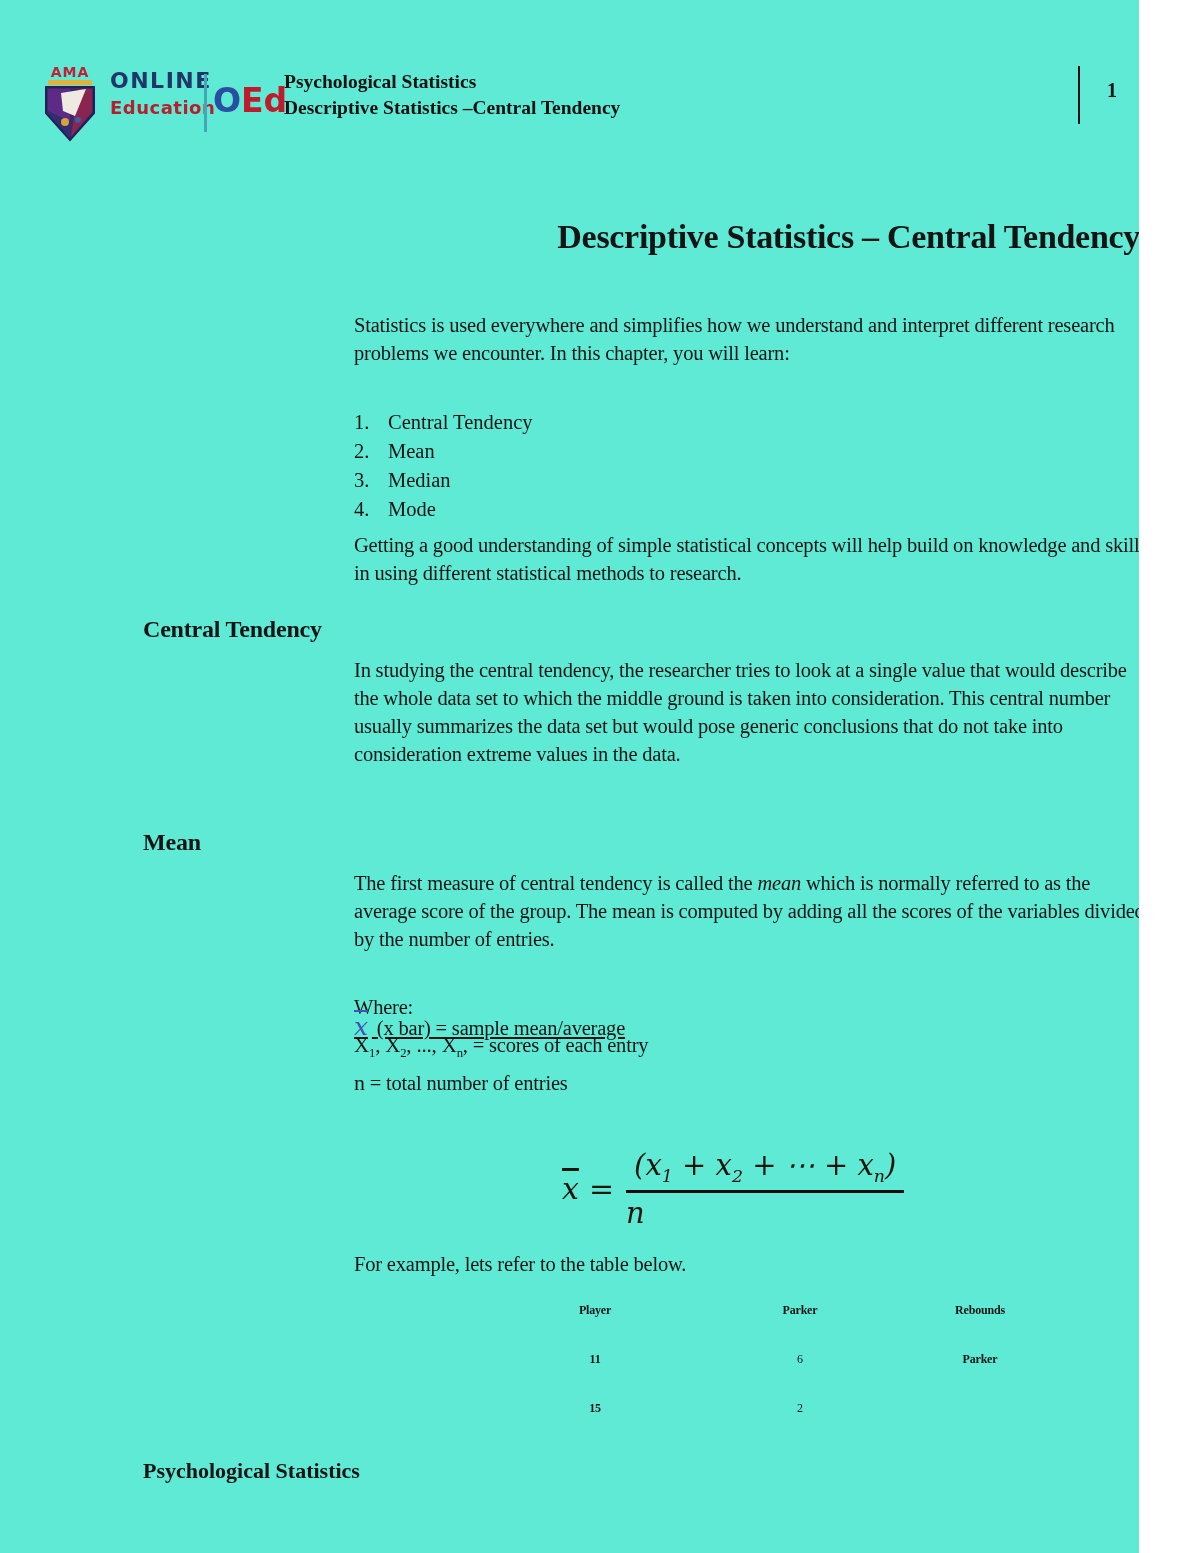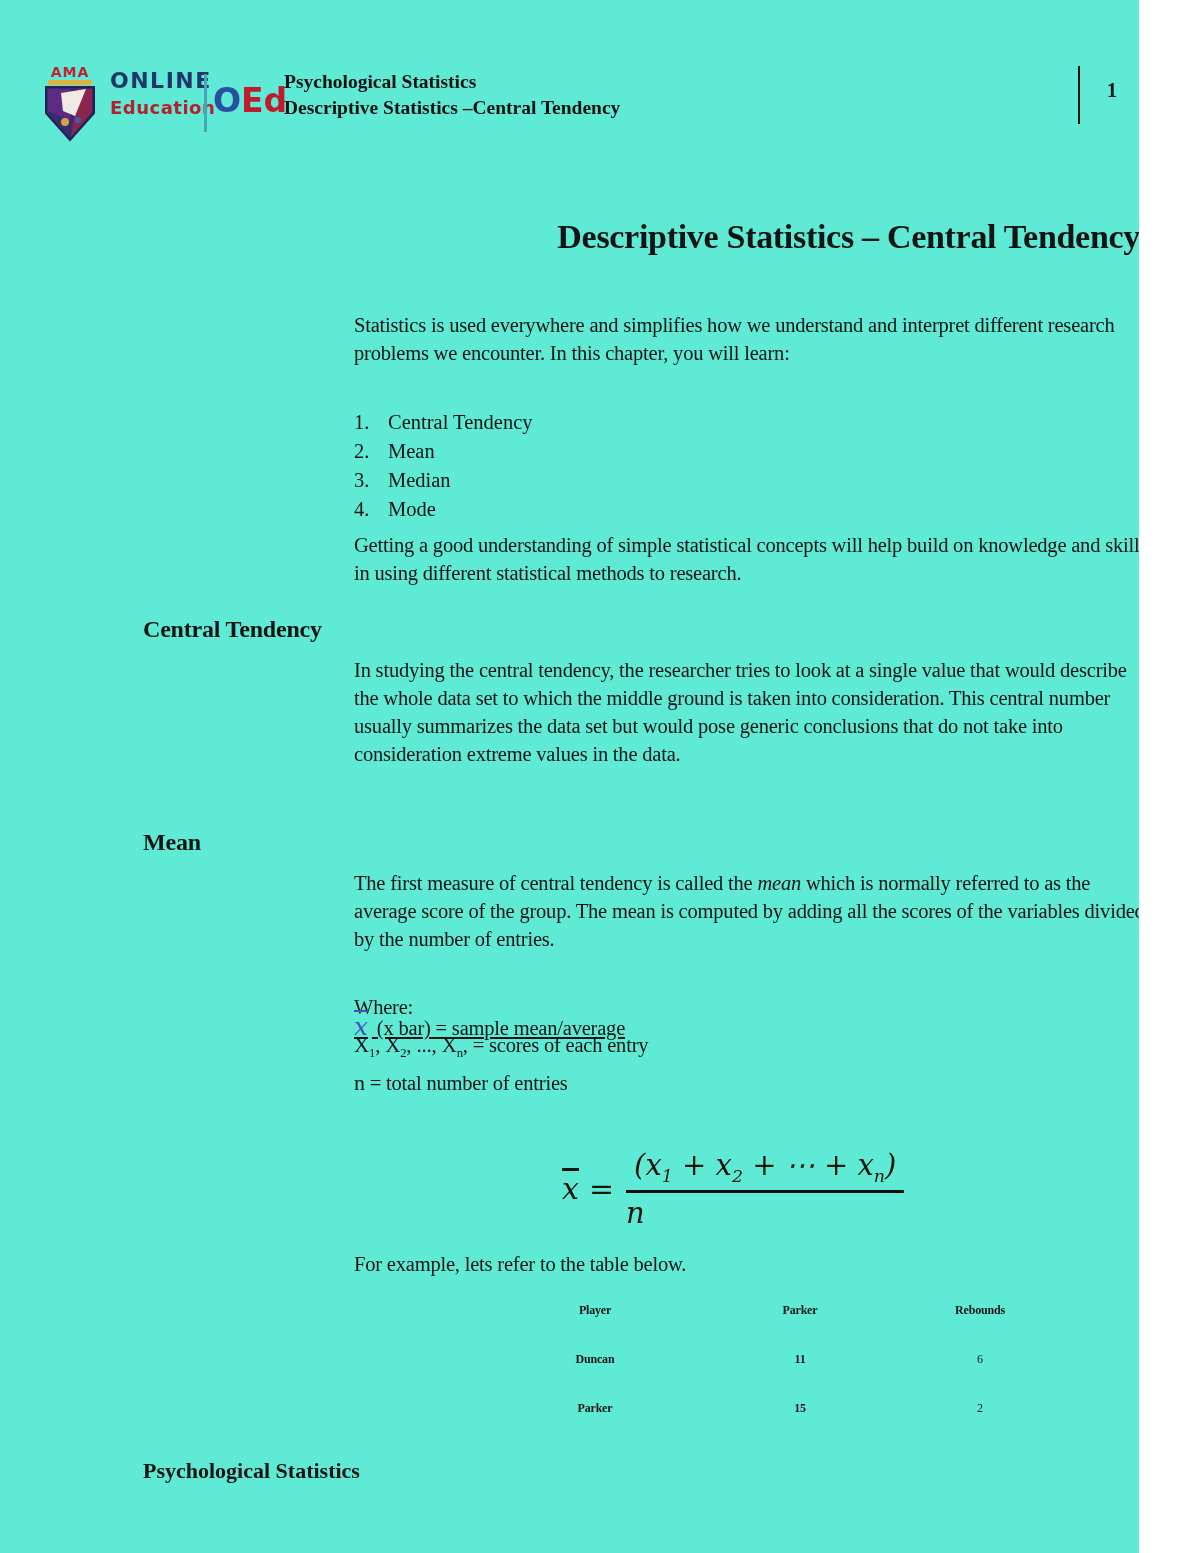--- a/index.html
+++ b/index.html
@@ -153,21 +153,20 @@
     </span>
   </div>
 
   <div class="abs para example-intro">For example, lets refer to the table below.</div>
 
   <div class="abs stat-table">
     <div class="cell bold">Player</div>
     <div class="cell bold">Parker</div>
     <div class="cell bold">Rebounds</div>
 
-    <div class="cell bold">Duncan</div>
     <div class="cell bold">11</div>
     <div class="cell">6</div>
 
     <div class="cell bold">Parker</div>
     <div class="cell bold">15</div>
     <div class="cell">2</div>
   </div>
 
   <div class="abs doc-footer">Psychological Statistics</div>
 

